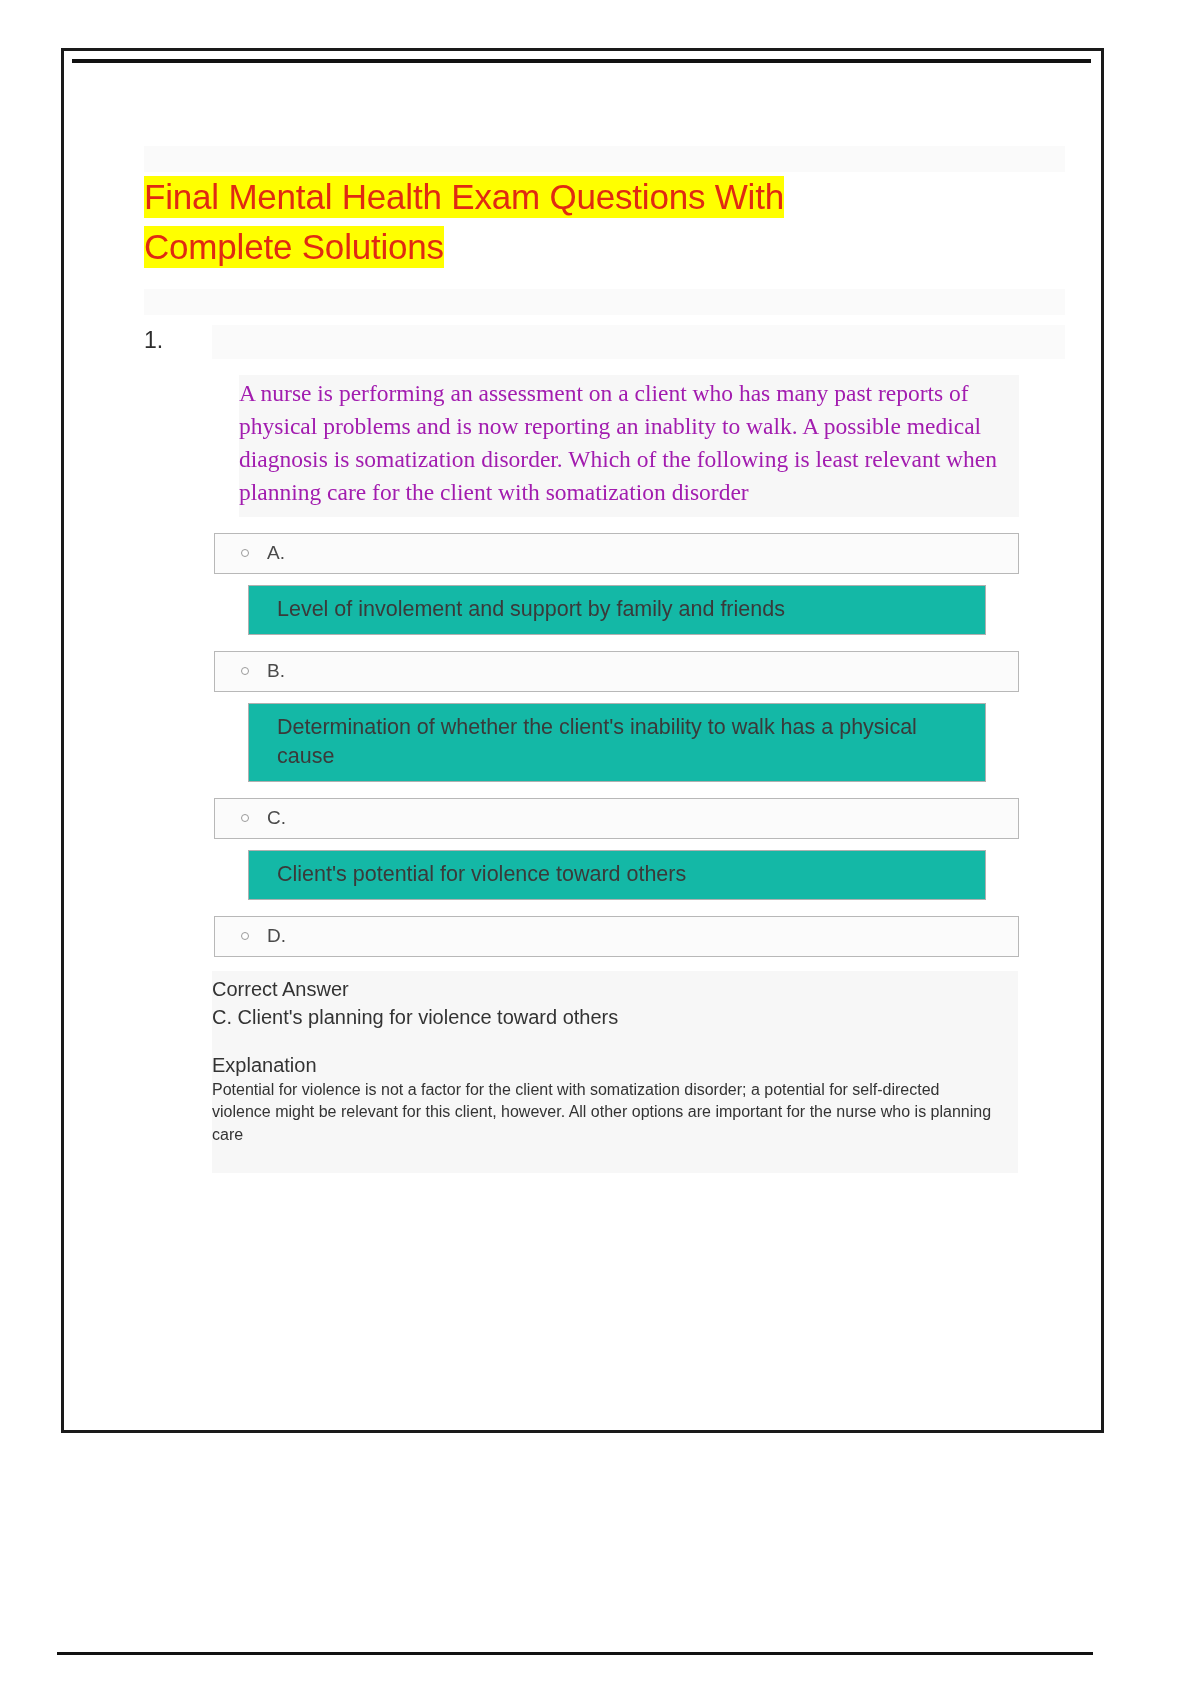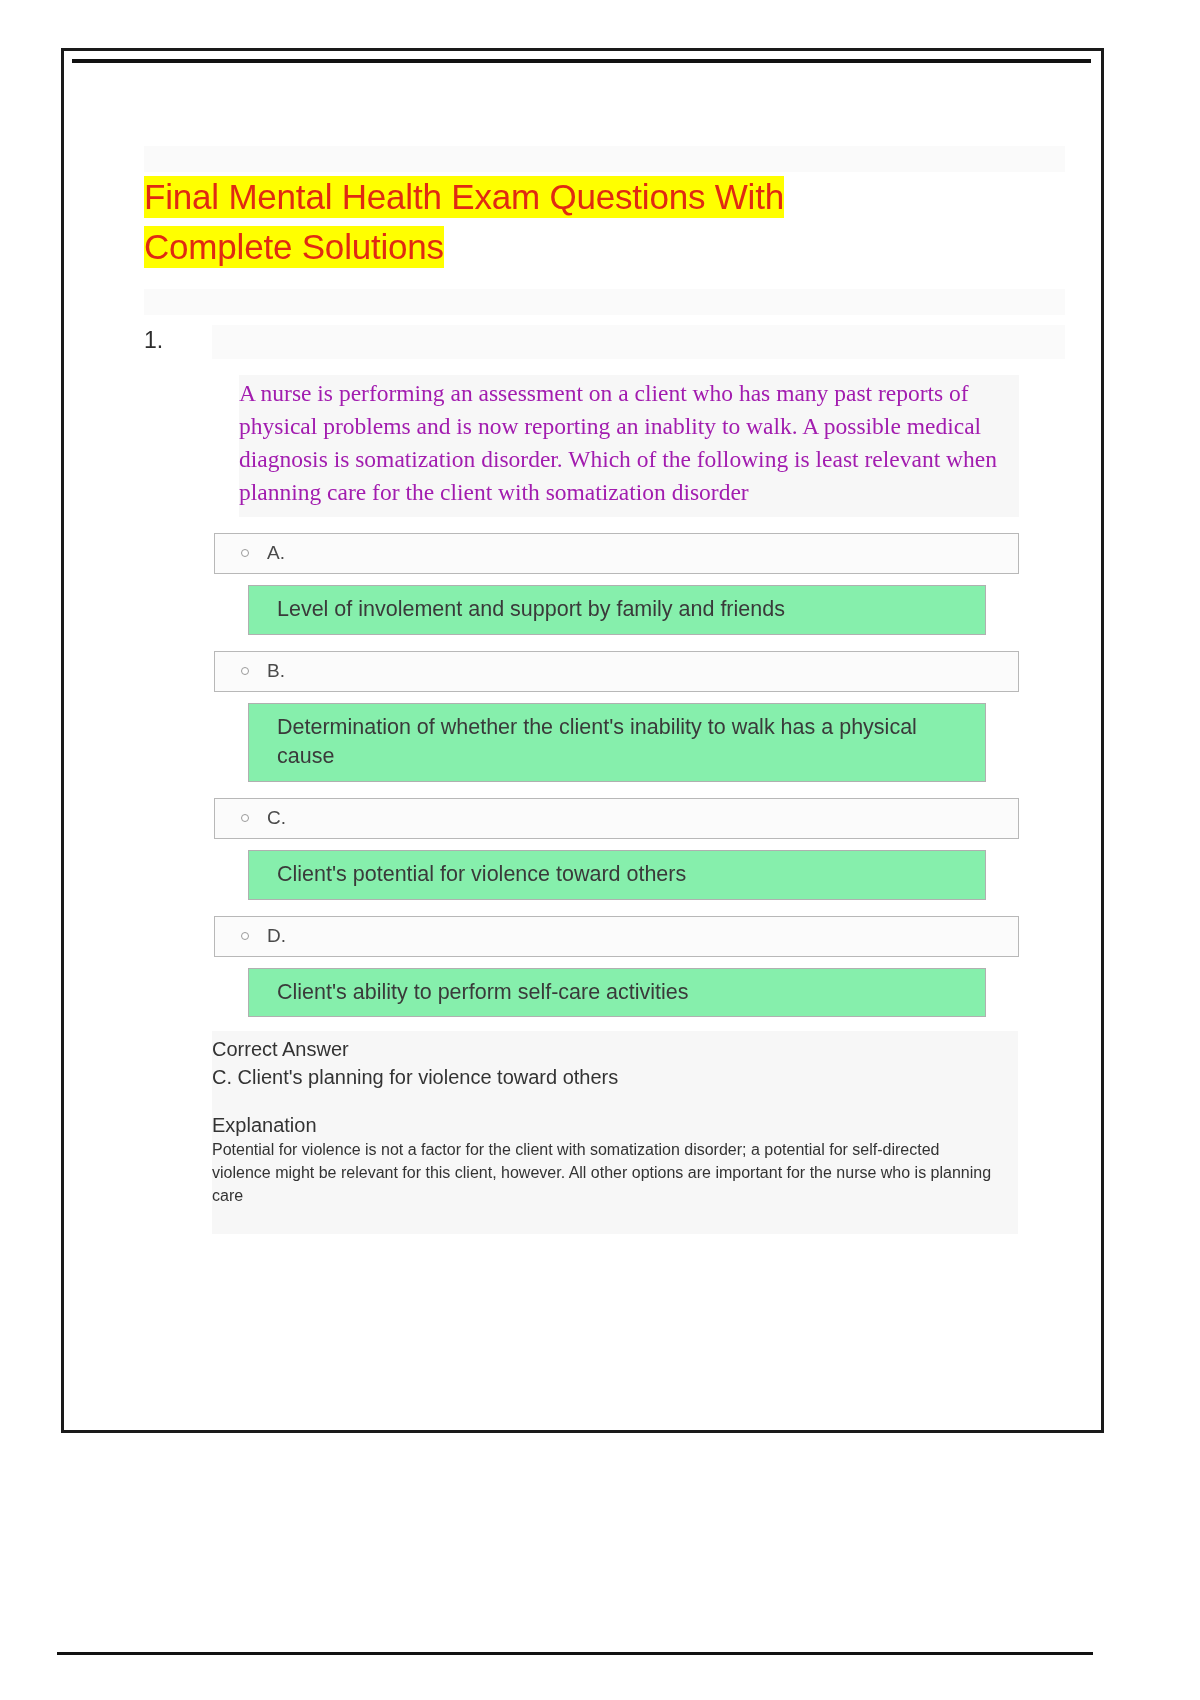--- a/index.html
+++ b/index.html
@@ -121,21 +121,21 @@
     margin-right: 18px;
   }
   .option-letter {
     font-family: "Liberation Sans", sans-serif;
     font-size: 19px;
     color: #4a4a4a;
   }
 
   .option-text-box {
     border: 1px solid #b0b0b0;
-    background: #86efac;
+    background: #14b8a6;
     margin-left: 34px;
     margin-top: 11px;
     width: 738px;
     min-height: 44px;
     display: flex;
     align-items: center;
     padding: 9px 16px 9px 28px;
   }
   .option-text {
     font-family: "Liberation Sans", sans-serif;
@@ -232,23 +232,20 @@
         <div class="option-text-box">
           <span class="option-text">Client's potential for violence toward others</span>
         </div>
       </div>
 
       <div class="option-block">
         <div class="option-letter-bar">
           <span class="radio-dot"></span>
           <span class="option-letter">D.</span>
         </div>
-        <div class="option-text-box">
-          <span class="option-text">Client's ability to perform self-care activities</span>
-        </div>
       </div>
 
     </div>
 
     <div class="answer-block">
       <div class="ans-line">Correct Answer</div>
       <div class="ans-line">C. Client's planning for violence toward others</div>
       <div class="ans-gap"></div>
       <div class="ans-line">Explanation</div>
       <div class="expl-body">Potential for violence is not a factor for the client with somatization disorder; a potential for self-directed violence might be relevant for this client, however. All other options are important for the nurse who is planning care</div>

